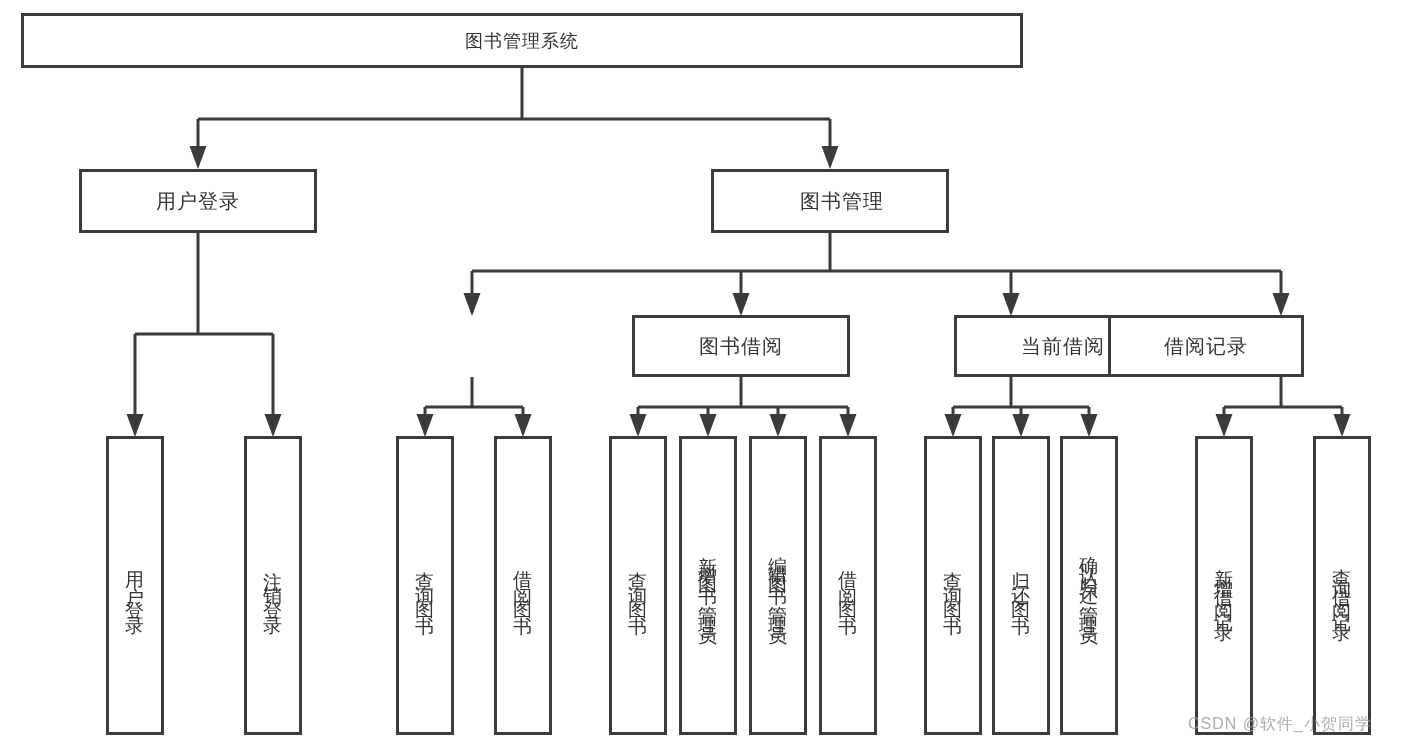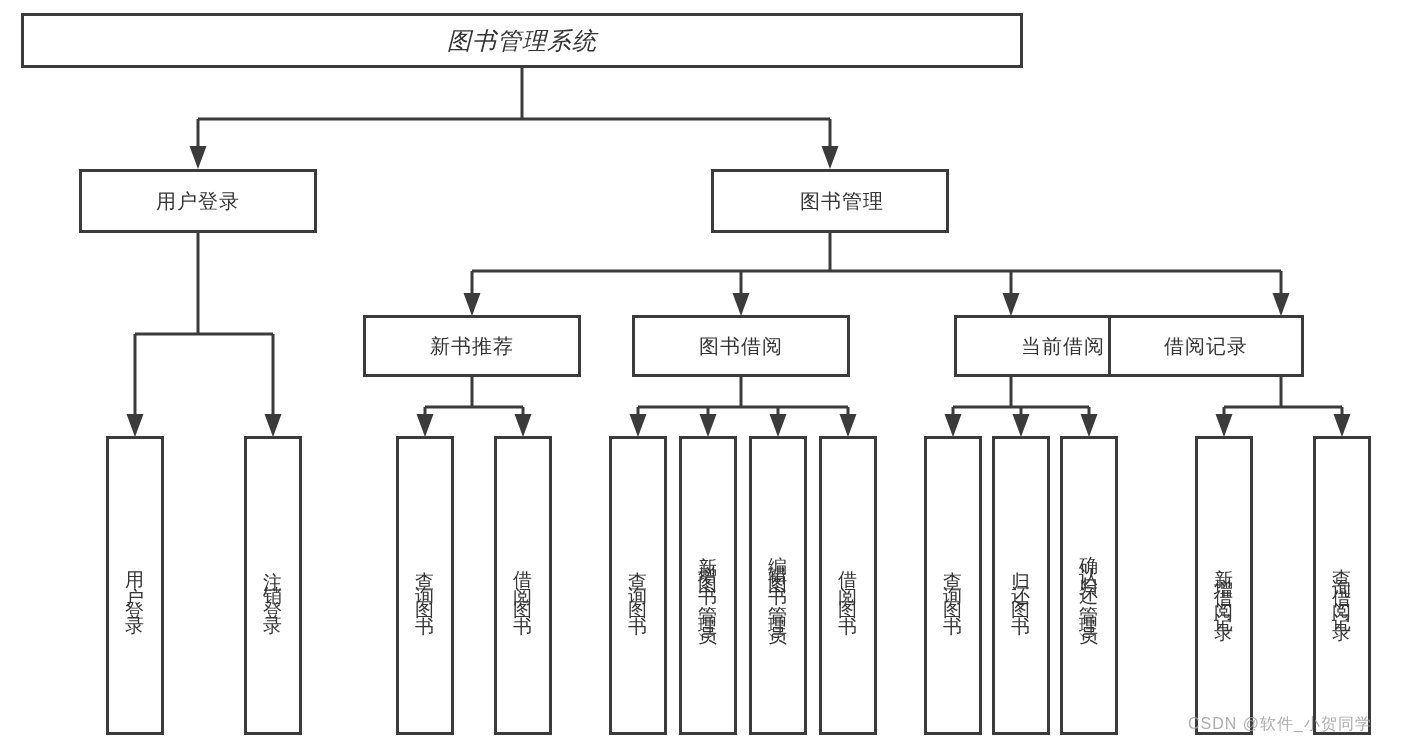--- a/index.html
+++ b/index.html
@@ -25,21 +25,21 @@
     background:#fff;
     display:flex;align-items:center;justify-content:center;
     color:var(--text);
   }
   .node .hlabel{
     font-size:20px;
     letter-spacing:1px;
     color:var(--text);
     white-space:nowrap;
   }
-  .node.root .hlabel{font-size:24px;font-style:italic;}
+  .node.root .hlabel{font-size:18px;}
   .leaf{
     position:absolute;
     box-sizing:border-box;
     border:3px solid var(--line);
     background:#fff;
     width:58px;height:299px;top:436px;
     display:flex;align-items:center;justify-content:center;
   }
   .vtext{
     writing-mode:vertical-rl;
@@ -118,23 +118,20 @@
     <span class="hlabel">图书管理系统</span>
   </div>
 
   <div class="node" style="left:79px;top:169px;width:238px;height:64px;">
     <span class="hlabel">用户登录</span>
   </div>
   <div class="node" style="left:711px;top:169px;width:238px;height:64px;padding-left:24px;">
     <span class="hlabel">图书管理</span>
   </div>
 
-  <div class="node" style="left:363px;top:315px;width:218px;height:62px;">
-    <span class="hlabel">新书推荐</span>
-  </div>
   <div class="node" style="left:632px;top:315px;width:218px;height:62px;">
     <span class="hlabel">图书借阅</span>
   </div>
   <div class="node" style="left:954px;top:315px;width:218px;height:62px;">
     <span class="hlabel">当前借阅</span>
   </div>
   <div class="node" style="left:1108px;top:315px;width:196px;height:62px;">
     <span class="hlabel">借阅记录</span>
   </div>
 

